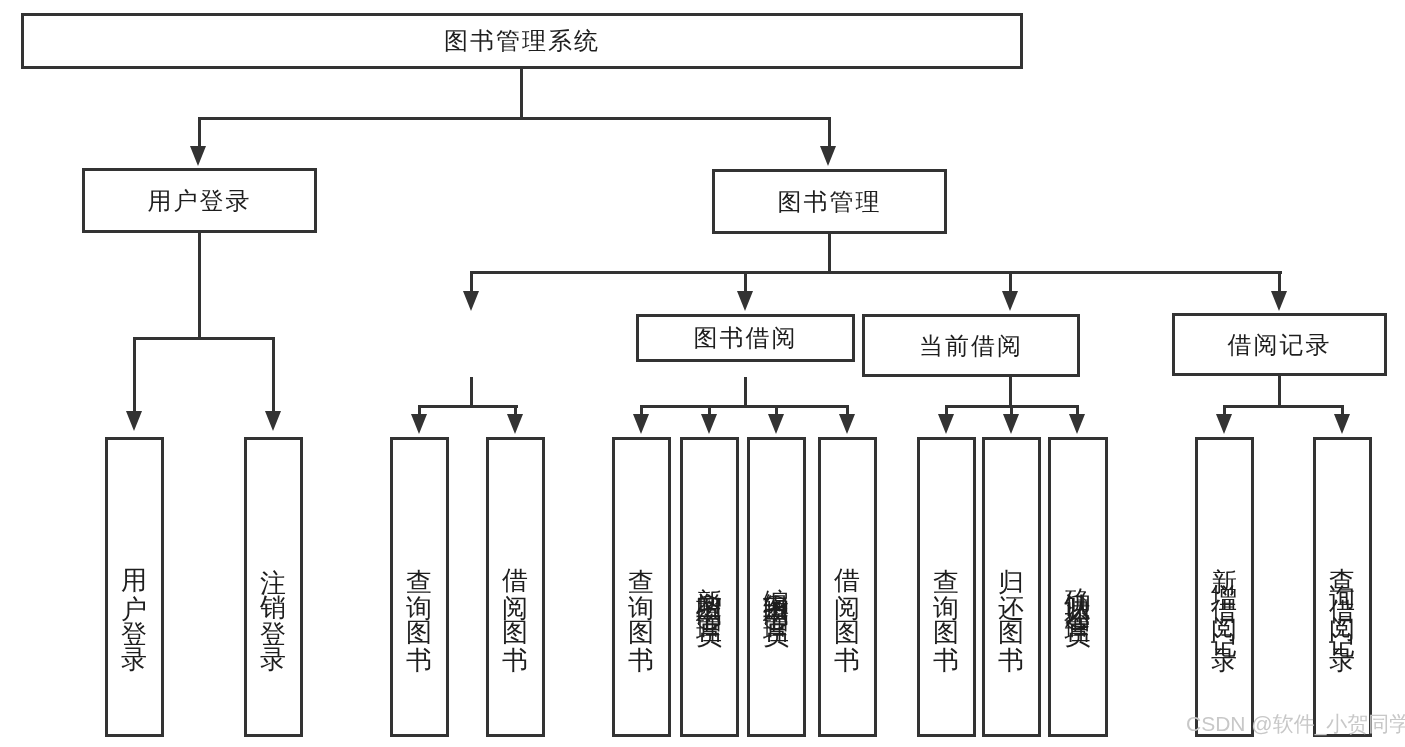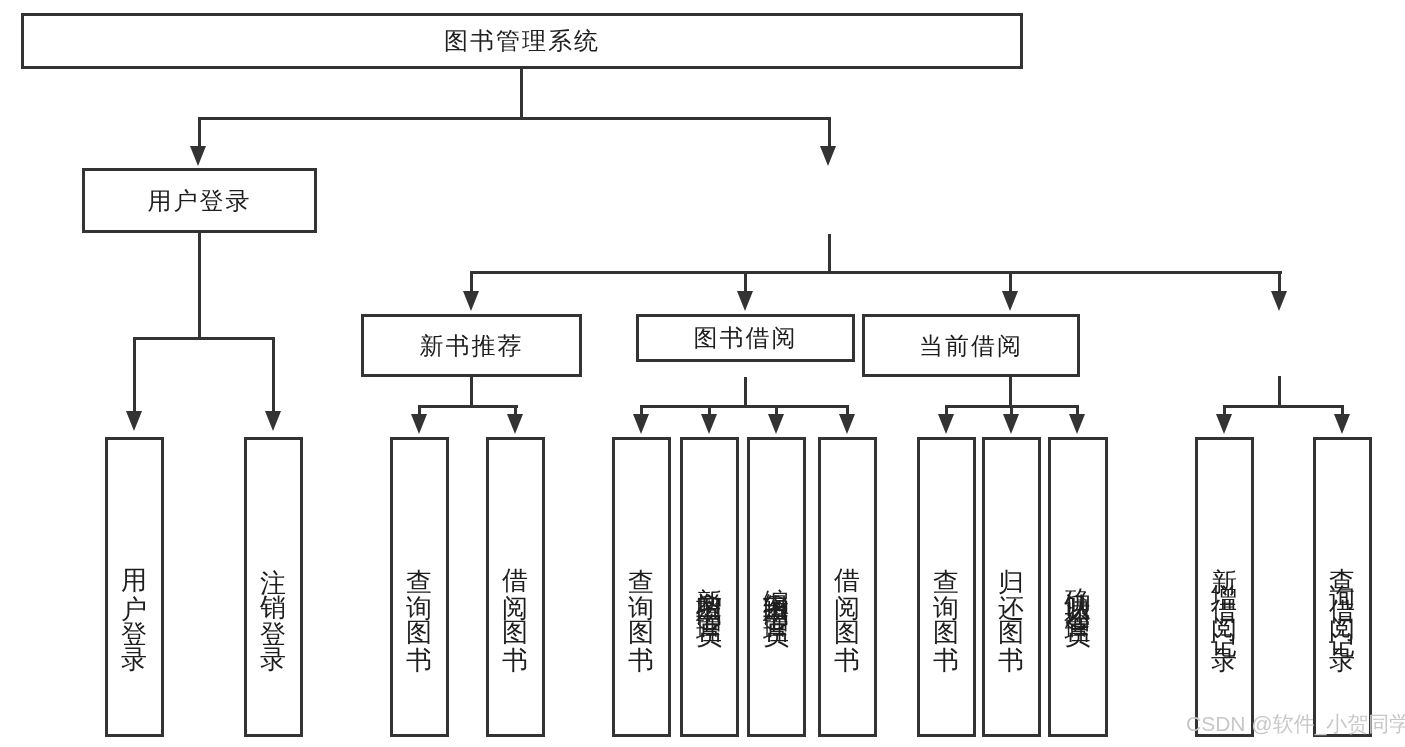--- a/index.html
+++ b/index.html
@@ -37,29 +37,32 @@
 
 <div id="canvas">
 
   <div class="hbox" style="left:21px;top:13px;width:1002px;height:56px">
     <span>图书管理系统</span>
   </div>
 
   <div class="hbox" style="left:82px;top:168px;width:235px;height:65px">
     <span>用户登录</span>
   </div>
+  <div class="hbox" style="left:712px;top:169px;width:235px;height:65px">
+    <span>图书管理</span>
+  </div>
 
-  <div class="hbox" style="left:361px;top:314px;width:221px;height:63px">
-    <span>新书推荐</span>
-  </div>
   <div class="hbox" style="left:636px;top:314px;width:219px;height:48px">
     <span>图书借阅</span>
   </div>
   <div class="hbox" style="left:862px;top:314px;width:218px;height:63px">
     <span>当前借阅</span>
+  </div>
+  <div class="hbox" style="left:1172px;top:313px;width:215px;height:63px">
+    <span>借阅记录</span>
   </div>
 
   <div class="vbox" style="left:105px">
     <span class="ls-a">用户登录</span>
   </div>
   <div class="vbox" style="left:244px">
     <span class="ls-a">注销登录</span>
   </div>
 
   <div class="vbox" style="left:390px">

